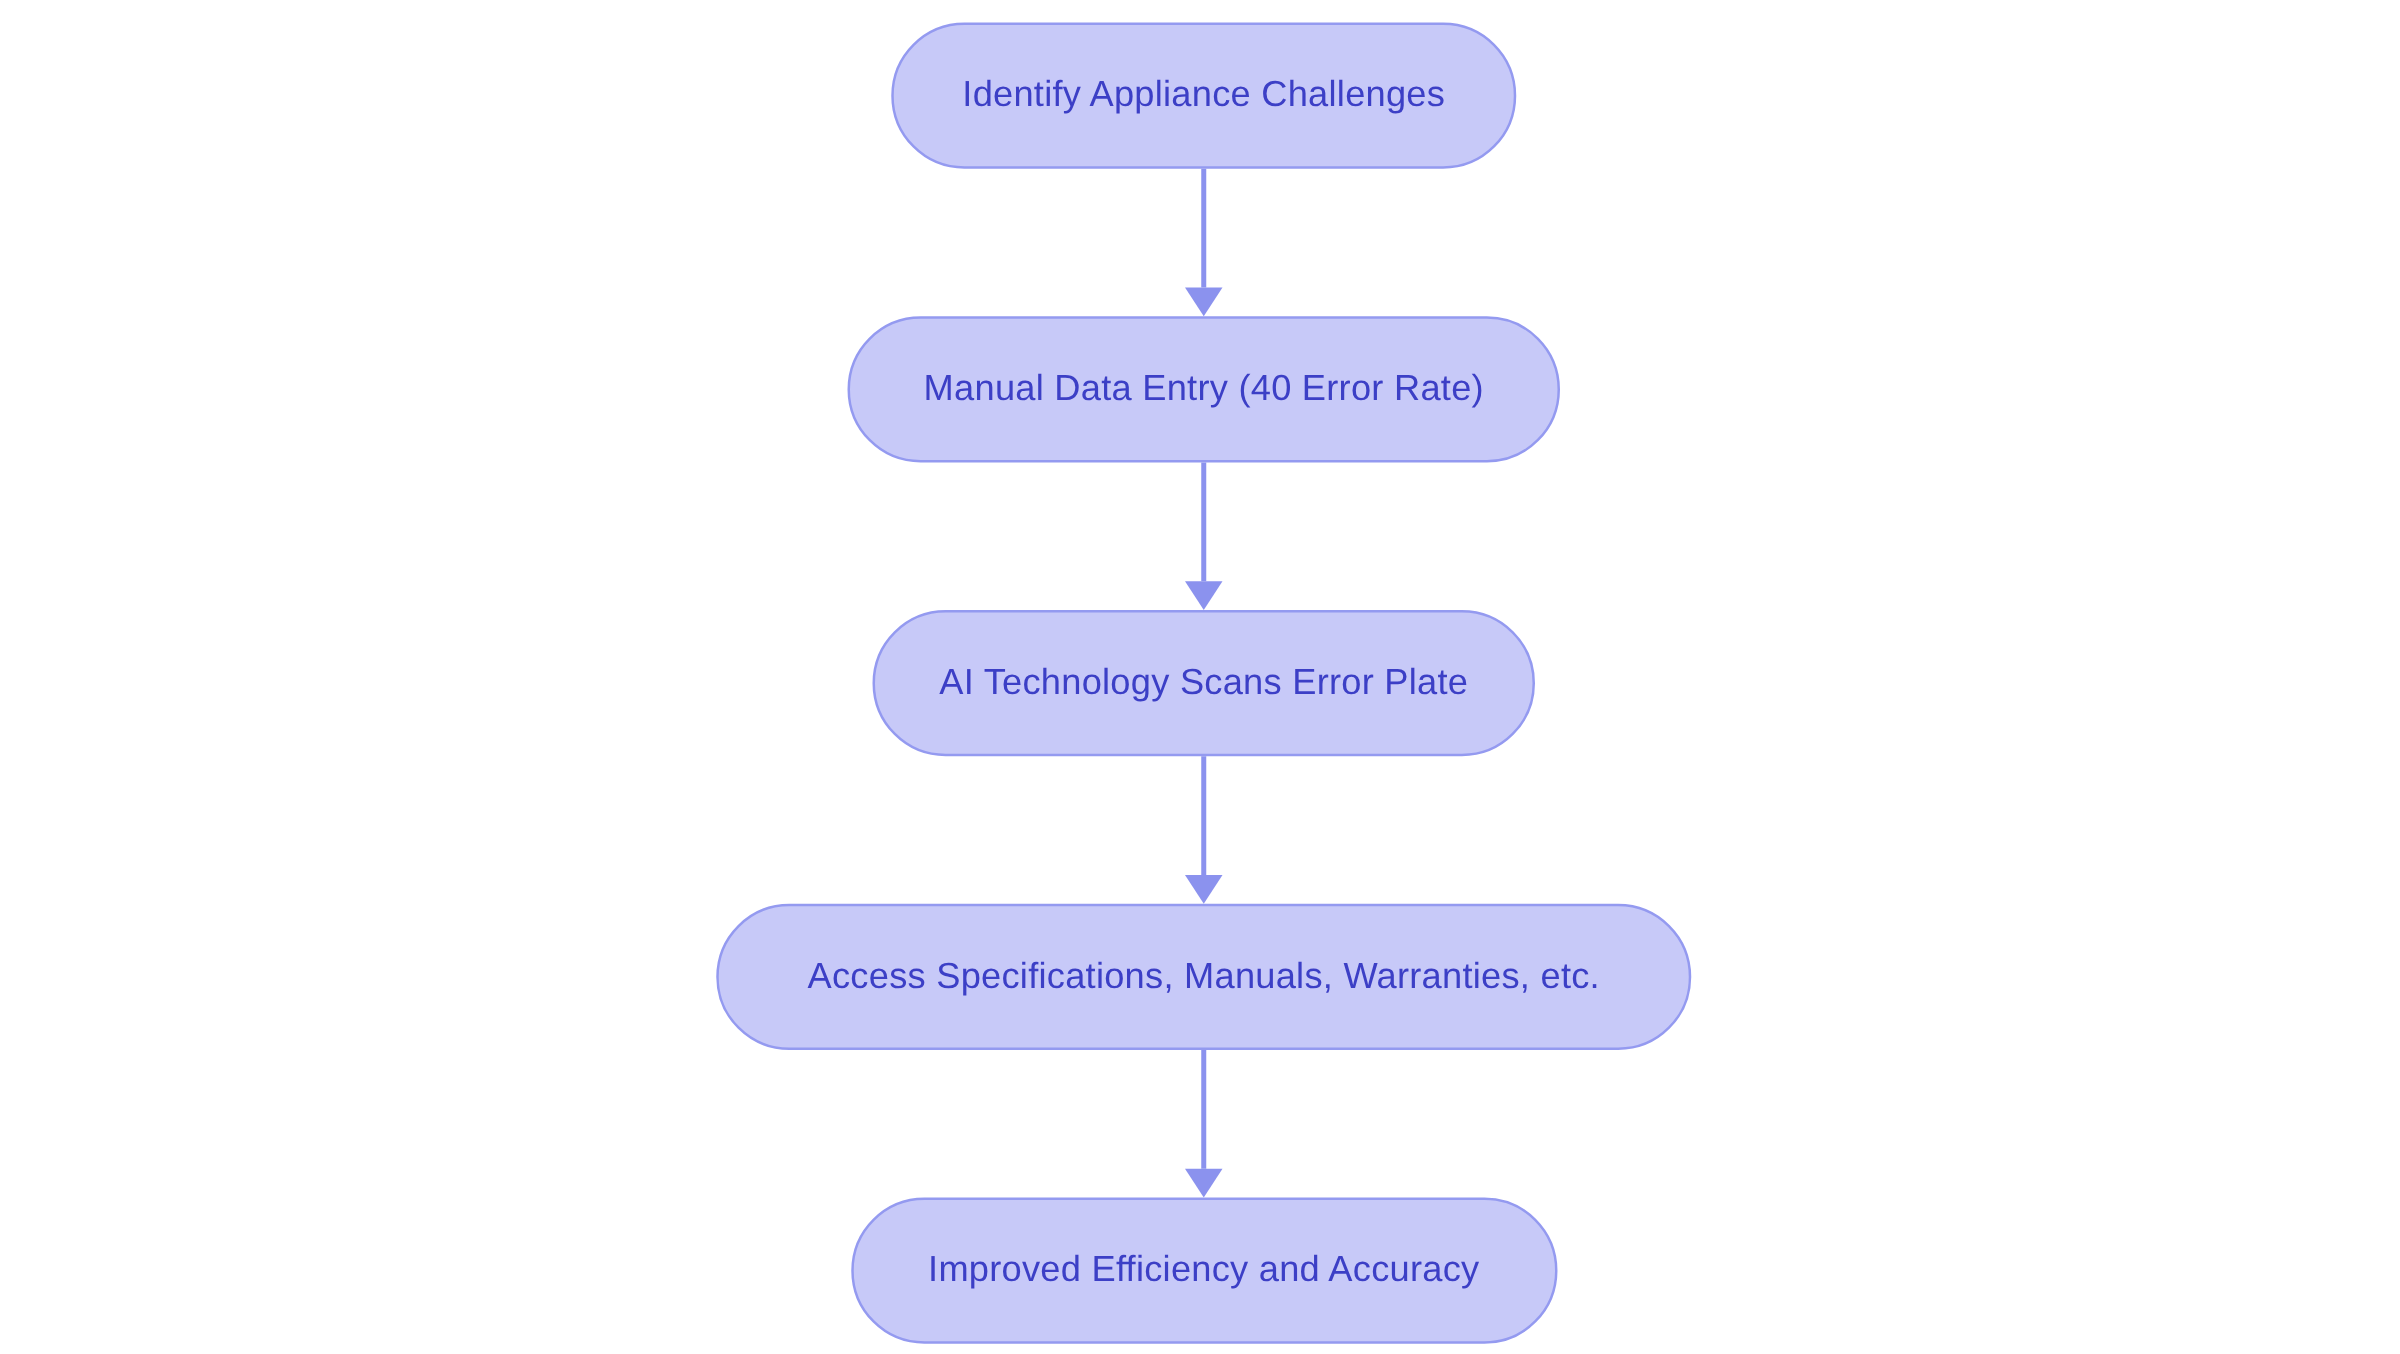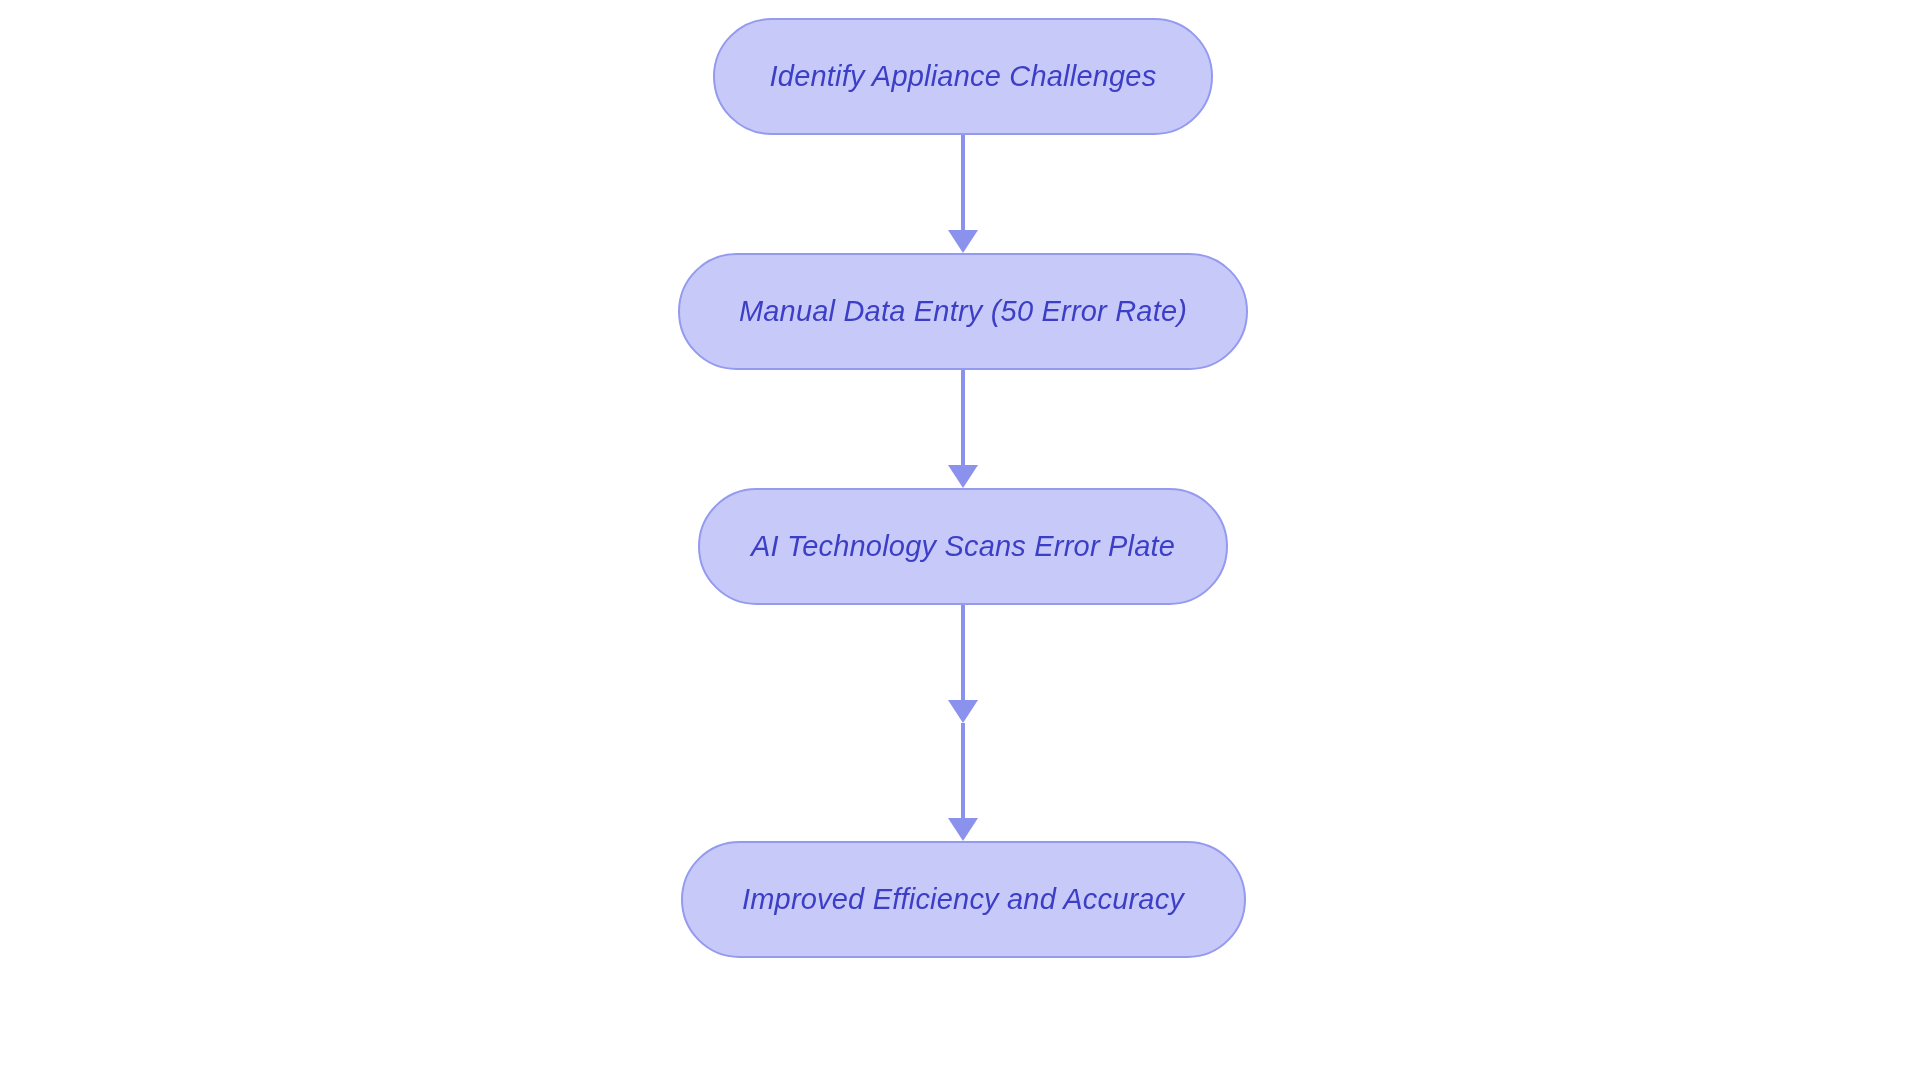--- a/index.html
+++ b/index.html
@@ -15,21 +15,20 @@
     padding: 0;
     background: var(--background);
     font-family: "Liberation Sans", sans-serif;
   }
   .canvas {
     position: relative;
     width: 1552px;
     height: 1083px;
     background: var(--background);
     overflow: hidden;
-    font-style: italic;
   }
   .flow {
     position: absolute;
     top: 18px;
     left: 3px;
     width: 1920px;
     display: flex;
     flex-direction: column;
     align-items: center;
   }
@@ -82,37 +81,40 @@
     <div class="node n1">
       <span>Identify Appliance Challenges</span>
     </div>
 
     <div class="flow-arrow">
       <div class="arrow-line"></div>
       <div class="arrow-head"></div>
     </div>
 
     <div class="node n2">
-      <span>Manual Data Entry (50 Error Rate)</span>
+      <span>Manual Data Entry (40 Error Rate)</span>
     </div>
 
     <div class="flow-arrow">
       <div class="arrow-line"></div>
       <div class="arrow-head"></div>
     </div>
 
     <div class="node n3">
       <span>AI Technology Scans Error Plate</span>
     </div>
 
     <div class="flow-arrow">
       <div class="arrow-line"></div>
       <div class="arrow-head"></div>
     </div>
 
+    <div class="node n4">
+      <span>Access Specifications, Manuals, Warranties, etc.</span>
+    </div>
 
     <div class="flow-arrow">
       <div class="arrow-line"></div>
       <div class="arrow-head"></div>
     </div>
 
     <div class="node n5">
       <span>Improved Efficiency and Accuracy</span>
     </div>
 

